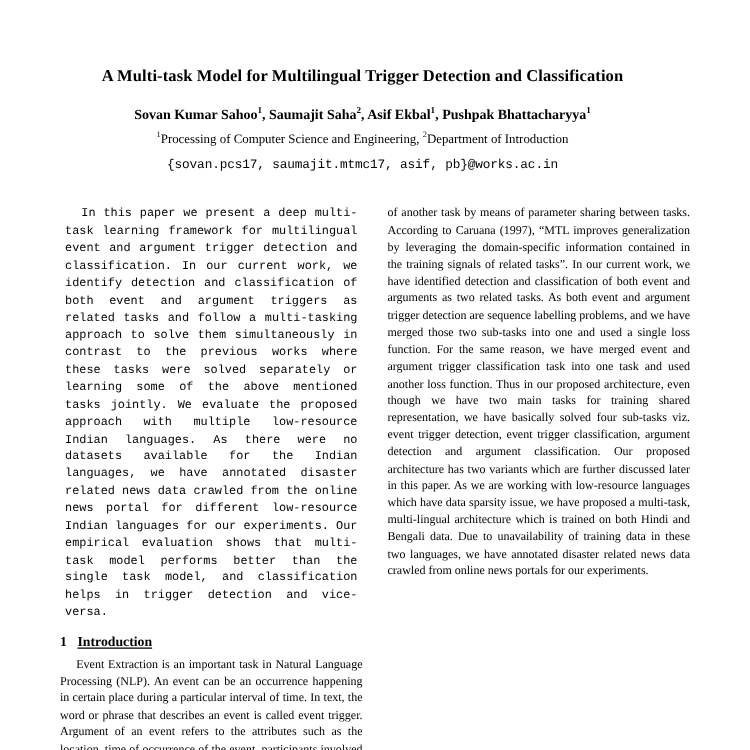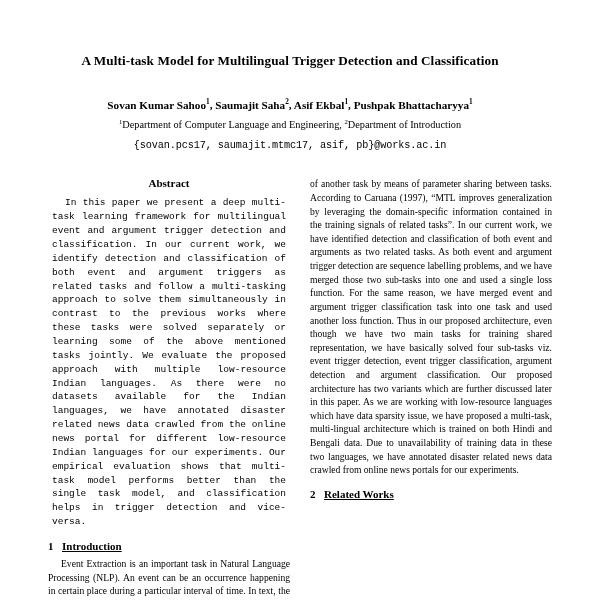--- a/index.html
+++ b/index.html
@@ -26,21 +26,21 @@
     font-weight: bold;
     text-align: center;
     line-height: 1.35;
     margin: 18px 0 0 0;
     letter-spacing: 0.1px;
   }
   .authors {
     font-size: 11.2px;
     font-weight: bold;
     text-align: center;
-    margin-top: 28px;
+    margin-top: 15px;
     line-height: 1.4;
   }
   .affil {
     font-size: 10.3px;
     text-align: center;
     margin-top: 5px;
     line-height: 1.45;
   }
   .email {
     font-size: 10.2px;
@@ -105,39 +105,35 @@
   <div class="title">A Multi-task Model for Multilingual Trigger Detection and Classification</div>
 
   <div class="authors">
     <span>Sovan Kumar Sahoo</span><sup>1</sup>,
     <span>Saumajit Saha</span><sup>2</sup>,
     <span>Asif Ekbal</span><sup>1</sup>,
     <span>Pushpak Bhattacharyya</span><sup>1</sup>
   </div>
 
   <div class="affil">
-    <div><sup>1</sup><span>Department of Computer Language and Engineering, </span><sup>2</sup><span>Department of Introduction</span></div>
+    <div><sup>1</sup><span>Processing of Computer Science and Engineering, </span><sup>2</sup><span>Department of Introduction</span></div>
   </div>
 
   <div class="email">{sovan.pcs17, saumajit.mtmc17, asif, pb}@works.ac.in</div>
 
   <div class="columns">
 
     <div class="col">
-      <div class="sec-head-center">Abstract</div>
       <p class="abs">In this paper we present a deep multi-task learning framework for multilingual event and argument trigger detection and classification. In our current work, we identify detection and classification of both event and argument triggers as related tasks and follow a multi-tasking approach to solve them simultaneously in contrast to the previous works where these tasks were solved separately or learning some of the above mentioned tasks jointly. We evaluate the proposed approach with multiple low-resource Indian languages. As there were no datasets available for the Indian languages, we have annotated disaster related news data crawled from the online news portal for different low-resource Indian languages for our experiments. Our empirical evaluation shows that multi-task model performs better than the single task model, and classification helps in trigger detection and vice-versa.</p>
 
       <div class="sec-head">
         <span class="num">1</span><span>Introduction</span>
       </div>
       <p class="body">Event Extraction is an important task in Natural Language Processing (NLP). An event can be an occurrence happening in certain place during a particular interval of time. In text, the word or phrase that describes an event is called event trigger. Argument of an event refers to the attributes such as the location, time of occurrence of the event, participants involved and so on. Therefore</p>
     </div>
 
     <div class="col">
       <p class="body" style="text-indent:0;">of another task by means of parameter sharing between tasks. According to Caruana (1997), “MTL improves generalization by leveraging the domain-specific information contained in the training signals of related tasks”. In our current work, we have identified detection and classification of both event and arguments as two related tasks. As both event and argument trigger detection are sequence labelling problems, and we have merged those two sub-tasks into one and used a single loss function. For the same reason, we have merged event and argument trigger classification task into one task and used another loss function. Thus in our proposed architecture, even though we have two main tasks for training shared representation, we have basically solved four sub-tasks viz. event trigger detection, event trigger classification, argument detection and argument classification. Our proposed architecture has two variants which are further discussed later in this paper. As we are working with low-resource languages which have data sparsity issue, we have proposed a multi-task, multi-lingual architecture which is trained on both Hindi and Bengali data. Due to unavailability of training data in these two languages, we have annotated disaster related news data crawled from online news portals for our experiments.</p>
 
-      <div class="sec-head">
-        <span class="num">2</span><span>Related Works</span>
-      </div>
     </div>
 
   </div>
 </div>
 
 </body></html>

